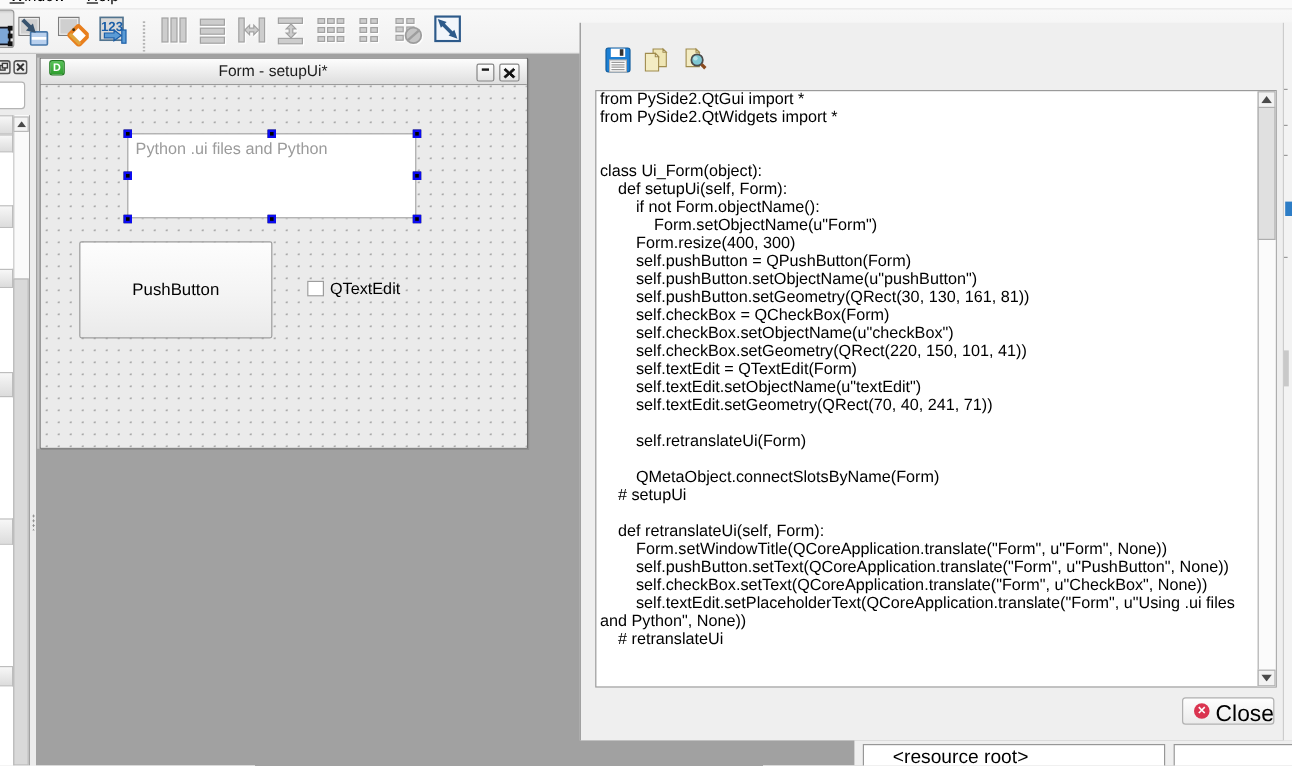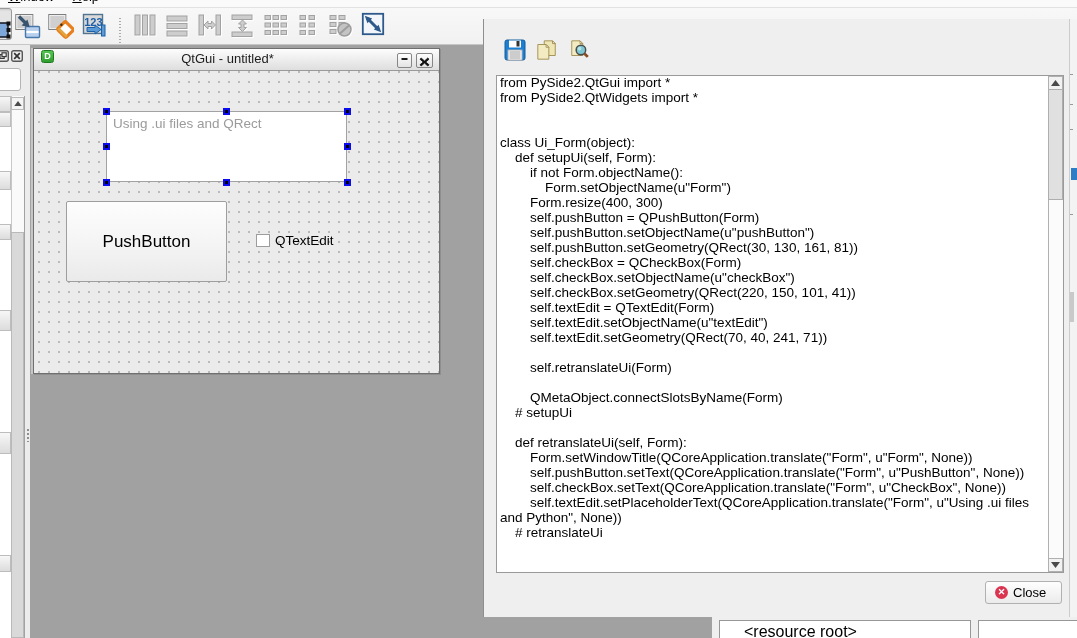--- a/index.html
+++ b/index.html
@@ -26,35 +26,35 @@
 #dicon{position:absolute;left:7px;top:1px;width:11px;height:11px;background:linear-gradient(#55c455,#2f9e2f);border:1px solid #1e7a1e;border-radius:2.5px;color:#fff;font-size:9px;font-weight:bold;text-align:center;line-height:11px;}
 .wbtn{position:absolute;top:4px;width:15px;height:13px;border:1px solid #868686;border-radius:2px;background:linear-gradient(#fefefe,#e3e3e3);text-align:center;}
 #formbody{position:absolute;left:0;top:22px;width:405px;height:302px;
   background-image:radial-gradient(circle at 1px 1px,#9b9b9b 0.58px,transparent 0.9px);
   background-size:10px 10px;background-position:4px 0px;background-color:#ebebeb;}
 
 #tedit{position:absolute;left:72px;top:40px;width:239px;height:69px;background:#fff;border:1px solid #a2a2a2;}
 #tedit .ph{position:absolute;left:6px;top:4px;font-size:13.5px;color:#9b9b9b;}
 .hdl{position:absolute;width:3px;height:3px;background:#000;border:2px solid #0b0bf0;}
 #pbtn{position:absolute;left:32px;top:130px;width:159px;height:79px;background:linear-gradient(#fdfdfd 0%,#f4f4f4 55%,#eaeaea 100%);border:1px solid #9e9e9e;border-radius:2px;text-align:center;}
-#pbtn span{font-size:17px;color:#000;line-height:79px;}
+#pbtn span{font-size:14px;color:#000;line-height:79px;}
 #cbx{position:absolute;left:222px;top:163px;width:12px;height:11px;background:#fff;border:1px solid #9d9d9d;}
 #cbxlab{position:absolute;left:241px;top:162px;font-size:13.5px;color:#000;}
 
 #dialog{left:483px;top:19px;width:594px;height:598px;background:#efefef;border-left:1px solid #8e8e8e;box-sizing:border-box;}
 .dtool{position:absolute;top:20px;width:22px;height:22px;}
 #codewrap{position:absolute;left:12px;top:56px;width:568px;height:498px;background:#fff;border:1px solid #9a9a9a;box-sizing:border-box;padding-left:36px;}
 #code{position:absolute;left:3px;top:-1px;width:540px;font-size:13.5px;line-height:15px;color:#000;white-space:pre;}
 #csb{position:absolute;right:0;top:0;width:15px;height:496px;background:#fbfbfb;border-left:1px solid #b0b0b0;box-sizing:border-box;}
 .csbtn{position:absolute;right:0;width:15px;height:14px;background:#f2f2f2;border:1px solid #b0b0b0;box-sizing:border-box;}
 .csbtn svg{display:block;margin:3px auto 0;}
 #cthumb{position:absolute;right:0;top:13px;width:15px;height:111px;background:#e0e0e0;border:1px solid #aeaeae;box-sizing:border-box;}
 #closebtn{position:absolute;left:501px;top:562px;width:77px;height:23px;background:linear-gradient(#fefefe,#ebebeb);border:1px solid #b1b1b1;border-radius:3px;box-sizing:border-box;}
 #closebtn .ic{position:absolute;left:9px;top:4px;width:13px;height:13px;border-radius:50%;background:#da3450;color:#fff;font-size:9px;font-weight:bold;text-align:center;line-height:13px;}
-#closebtn .tx{position:absolute;left:27px;top:3px;font-size:13px;color:#000;}
+#closebtn .tx{position:absolute;left:27px;top:3px;font-size:19px;color:#000;}
 
 #bdock{left:712px;top:617px;width:365px;height:21px;background:#efefef;}
 .rbox{position:absolute;top:3px;height:18px;background:#fff;border:1px solid #979797;}
 
 #rstrip{left:1069px;top:19px;width:8px;height:598px;background:#f3f3f3;border-left:1px solid #cccccc;box-sizing:border-box;}
 </style></head>
 <body>
 
 <div id="menubar" class="abs">
     <span class="mtext"><u>W</u>indow&nbsp;&nbsp;&nbsp;&nbsp;&nbsp;<u>H</u>elp</span>
@@ -202,31 +202,31 @@
     <div class="wbbar" style="top:128px;height:16px;"></div>
     <div class="wbbar" style="top:214px;height:21px;"></div>
     <div class="wbbar" style="top:336px;height:22px;"></div>
     <div class="wbbar" style="top:459px;height:17px;"></div>
   </div>
 </div>
 
 <div id="formwin" class="abs">
   <div id="ftitle">
     <div id="dicon">D</div>
-    <div class="txt">QtGui - untitled*</div>
+    <div class="txt">Form - setupUi*</div>
     <div class="wbtn" style="right:27px;width:13px;"><svg width="13" height="13" viewBox="0 0 13 13">
           <rect x="3.5" y="3" width="6" height="2" fill="#1a1a1a"></rect>
         </svg></div>
     <div class="wbtn" style="right:6px;"><svg width="15" height="13" viewBox="0 0 15 13">
           <path d="M4.2 3 L7.5 6 L10.8 3 L12 4.2 L8.8 7 L12 9.8 L10.8 11 L7.5 8 L4.2 11 L3 9.8 L6.2 7 L3 4.2 Z" fill="#111" stroke="#111" stroke-width="0.8"></path>
         </svg></div>
   </div>
   <div id="formbody">
     <div id="tedit">
-        <span class="ph">Using .ui files and QRect</span>
+        <span class="ph">Python .ui files and Python</span>
       </div>
     <div class="hdl" style="left:69px;top:37px;"></div>
     <div class="hdl" style="left:189px;top:37px;"></div>
     <div class="hdl" style="left:310px;top:37px;"></div>
     <div class="hdl" style="left:69px;top:72px;"></div>
     <div class="hdl" style="left:310px;top:72px;"></div>
     <div class="hdl" style="left:69px;top:108px;"></div>
     <div class="hdl" style="left:189px;top:108px;"></div>
     <div class="hdl" style="left:310px;top:108px;"></div>
     <div id="pbtn"><span>PushButton</span></div>

